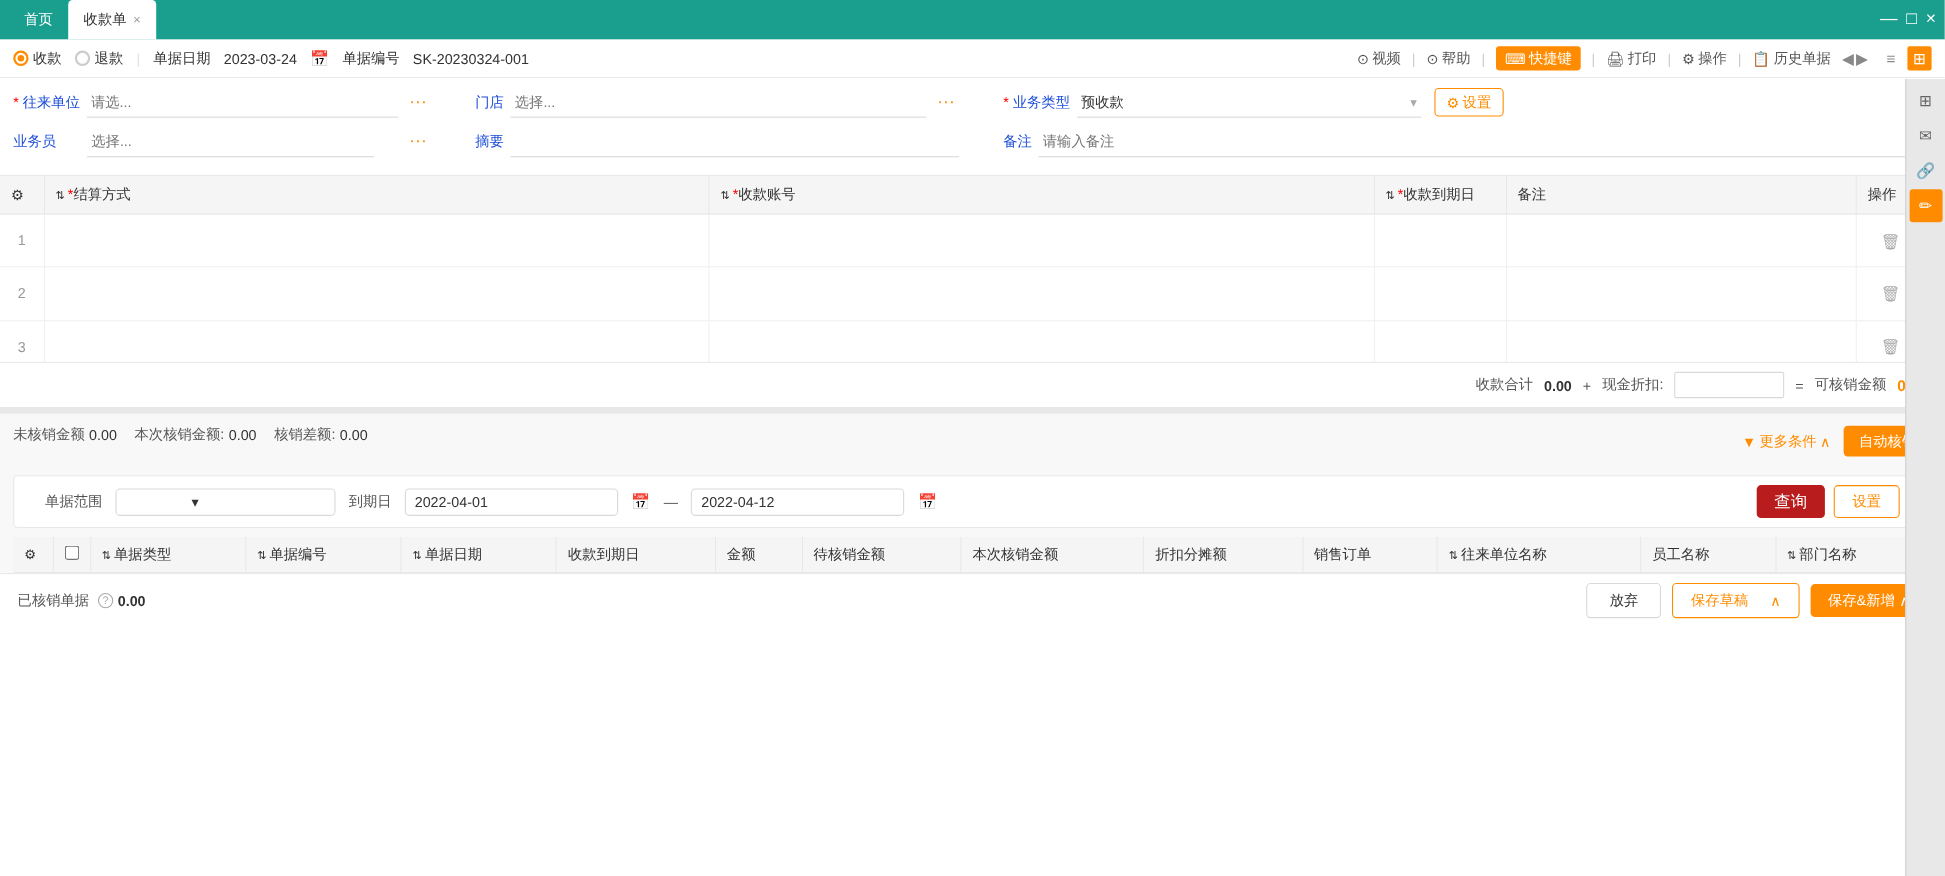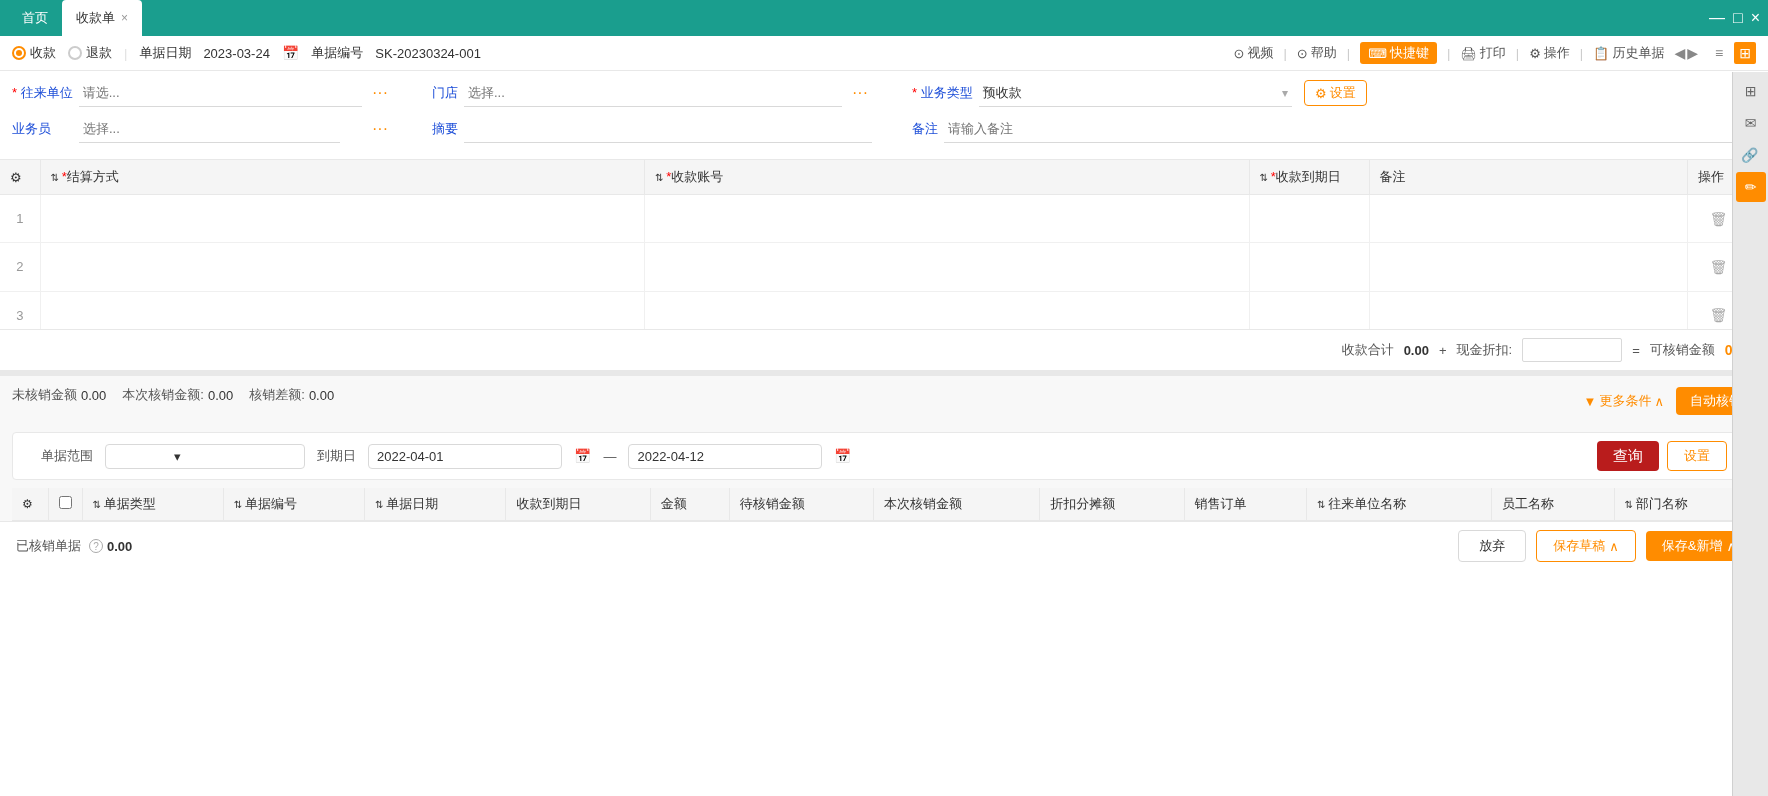--- a/index.html
+++ b/index.html
@@ -389,21 +389,21 @@
     .btn-draft {
       background: #fff;
       color: #ff8c00;
       border: 1px solid #ff8c00;
       border-radius: 4px;
       padding: 6px 16px;
       cursor: pointer;
       font-size: 13px;
       display: flex;
       align-items: center;
-      gap: 4px;
+      gap: 20px;
     }
     .btn-save-new {
       background: #ff8c00;
       color: #fff;
       border: none;
       border-radius: 4px;
       padding: 6px 16px;
       cursor: pointer;
       font-size: 13px;
       display: flex;

